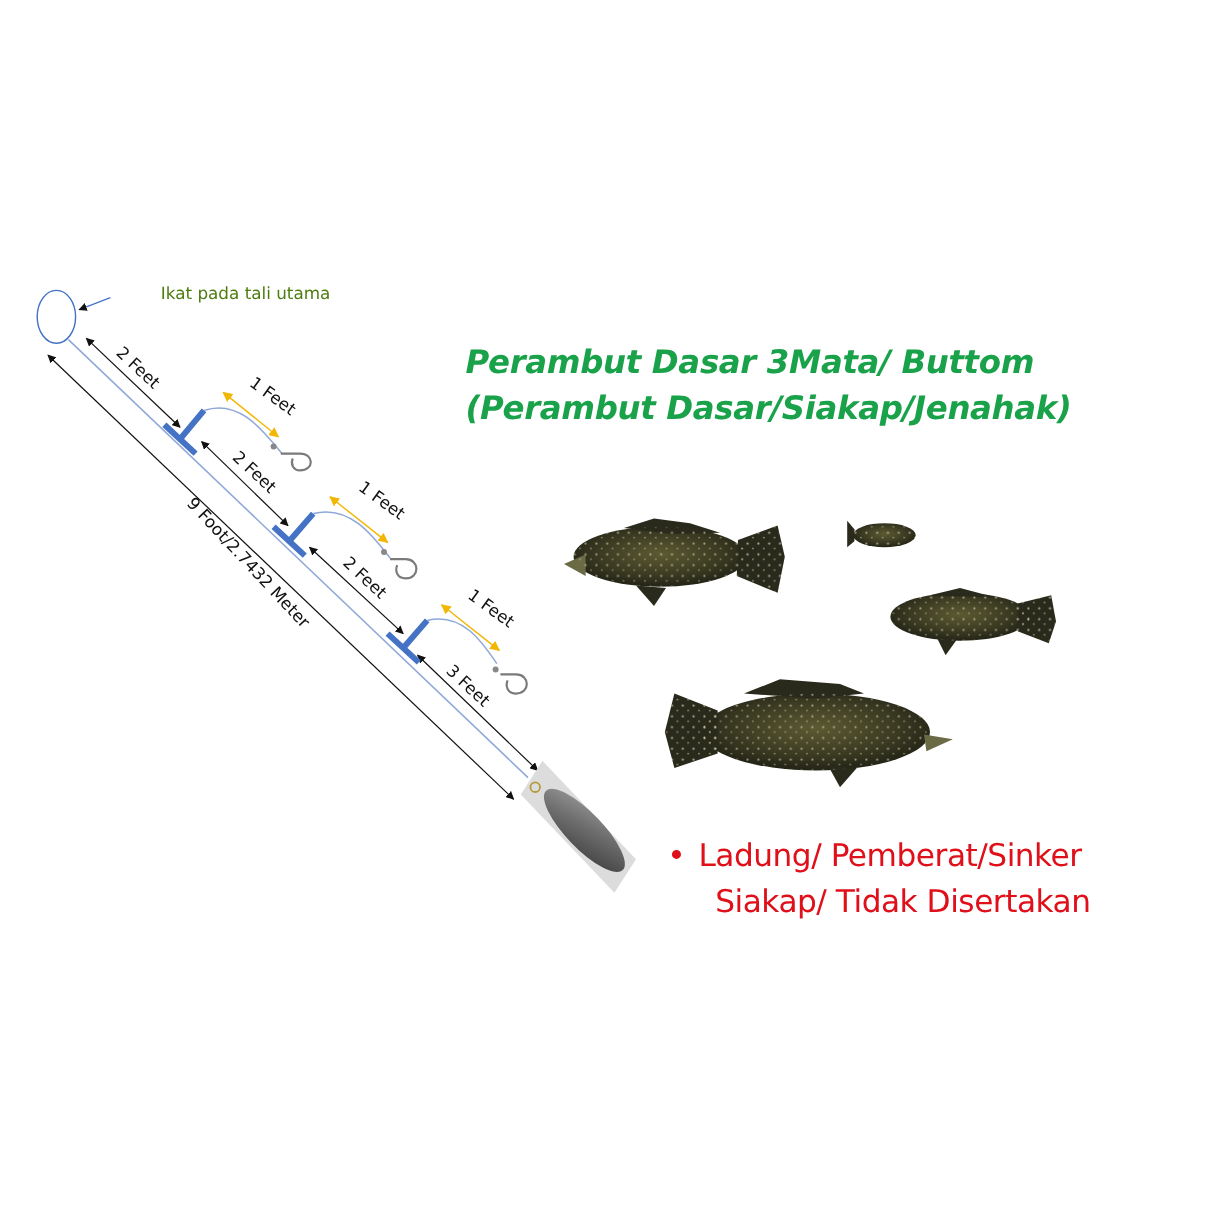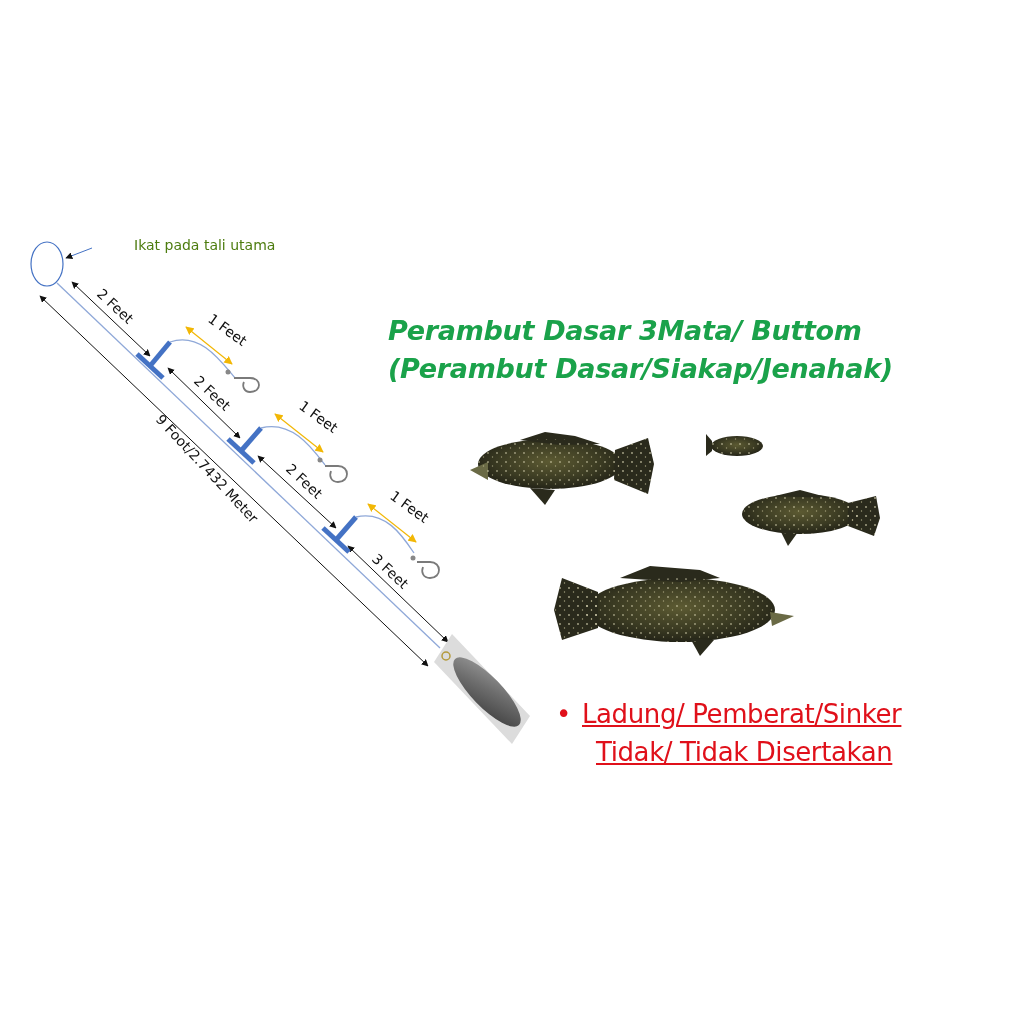--- a/index.html
+++ b/index.html
@@ -1,19 +1,19 @@
 <!DOCTYPE html>
 <html><head>
 <meta charset="utf-8">
 <style>
   html, body { margin: 0; padding: 0; background: #ffffff; }
   #stage { position: relative; width: 1024px; height: 1024px; overflow: hidden; background: #ffffff; font-family: "DejaVu Sans", sans-serif; }
   svg { position: absolute; left: 0; top: 0; }
-  .title { position: absolute; left: 388px; top: 284px; color: #1aa24a; font-family: "DejaVu Sans", sans-serif; font-style: italic; font-weight: bold; font-size: 27px; line-height: 38px; white-space: nowrap; letter-spacing: -0.3px; margin-top: 28px; }
-  .note { position: absolute; left: 556px; top: 695px; color: #e0101a; font-family: "DejaVu Sans", sans-serif; font-size: 26px; line-height: 38px; white-space: nowrap; letter-spacing: -0.4px; text-decoration: underline; }
+  .title { position: absolute; left: 388px; top: 284px; color: #1aa24a; font-family: "DejaVu Sans", sans-serif; font-style: italic; font-weight: bold; font-size: 27px; line-height: 38px; white-space: nowrap; letter-spacing: -0.3px; }
+  .note { position: absolute; left: 556px; top: 695px; color: #e0101a; font-family: "DejaVu Sans", sans-serif; font-size: 26px; line-height: 38px; white-space: nowrap; letter-spacing: -0.4px; }
   .note .bullet { display: inline-block; width: 26px; }
   .note .line2 { padding-left: 40px; }
   .lbl { font-family: "DejaVu Sans", sans-serif; font-size: 14px; fill: #111; }
   .lbl-top { position: absolute; left: 94px; top: 237px; font-family: "DejaVu Sans", sans-serif; font-size: 14px; color: #4d7c0f; white-space: nowrap; margin-left: 40px; }
 </style>
 </head>
 <body>
 
 <div id="stage">
 
@@ -146,15 +146,15 @@
 
   <div class="lbl-top">Ikat pada tali utama</div>
 
   <div class="title">
     <div>Perambut Dasar 3Mata/ Buttom</div>
     <div>(Perambut Dasar/Siakap/Jenahak)</div>
   </div>
 
   <div class="note">
     <div><span class="bullet">•</span><span>Ladung/ Pemberat/Sinker</span></div>
-    <div class="line2">Tidak/ Tidak Disertakan</div>
+    <div class="line2">Siakap/ Tidak Disertakan</div>
   </div>
 </div>
 
 </body></html>

